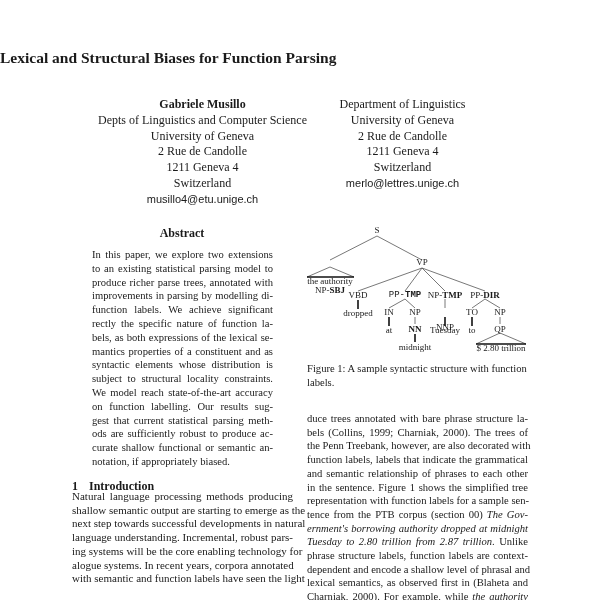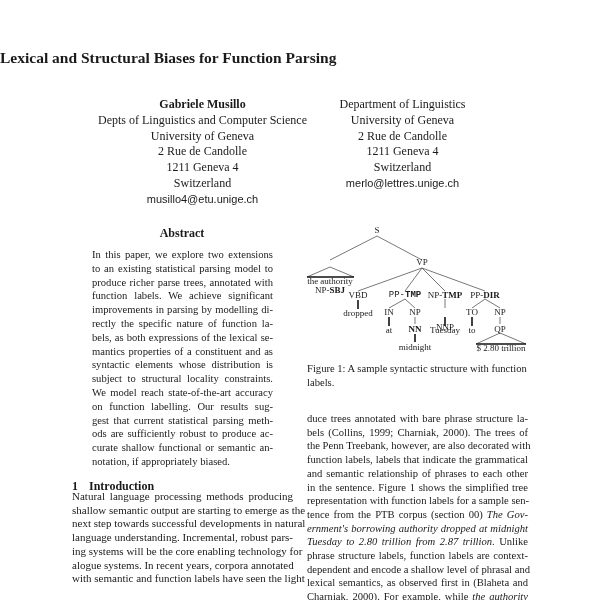--- a/index.html
+++ b/index.html
@@ -47,22 +47,22 @@
   <div>1211 Geneva 4</div>
   <div>Switzerland</div>
   <div class="email">merlo@lettres.unige.ch</div>
 </div>
 
 <div class="abs abs-head">Abstract</div>
 <div class="abs abs-text">
   <span class="ln">In this paper, we explore two extensions</span>
   <span class="ln">to an existing statistical parsing model to</span>
   <span class="ln">produce richer parse trees, annotated with</span>
+  <span class="ln">improvements in parsing by modelling di-</span>
   <span class="ln">function labels.  We achieve significant</span>
-  <span class="ln">improvements in parsing by modelling di-</span>
   <span class="ln">rectly the specific nature of function la-</span>
   <span class="ln">bels, as both expressions of the lexical se-</span>
   <span class="ln">mantics properties of a constituent and as</span>
   <span class="ln">syntactic elements whose distribution is</span>
   <span class="ln">subject to structural locality constraints.</span>
   <span class="ln">We model reach state-of-the-art accuracy</span>
   <span class="ln">on function labelling.  Our results sug-</span>
   <span class="ln">gest that current statistical parsing meth-</span>
   <span class="ln">ods are sufficiently robust to produce ac-</span>
   <span class="ln">curate shallow functional or semantic an-</span>

